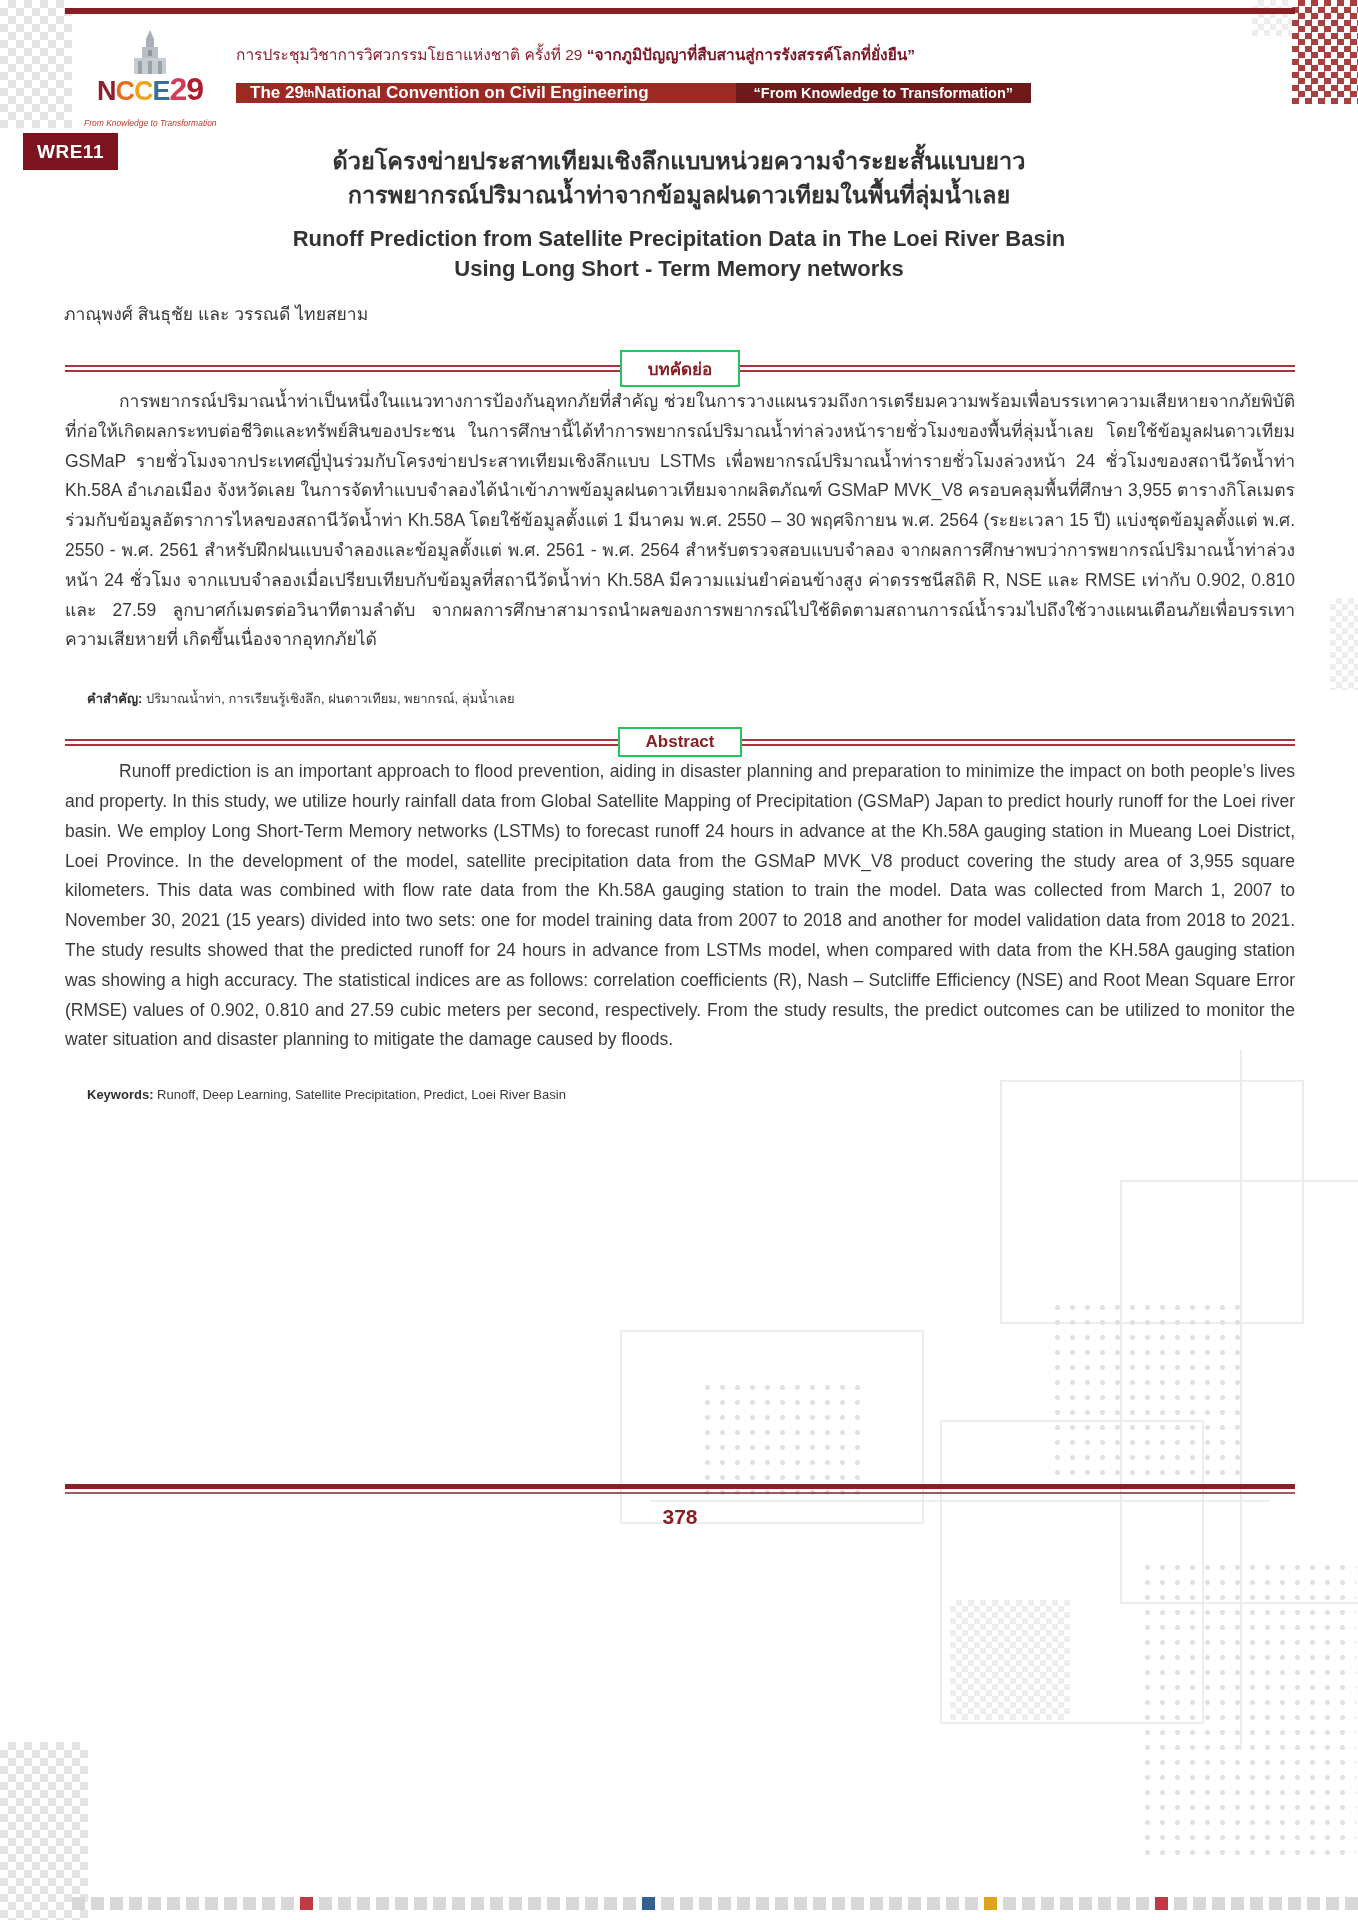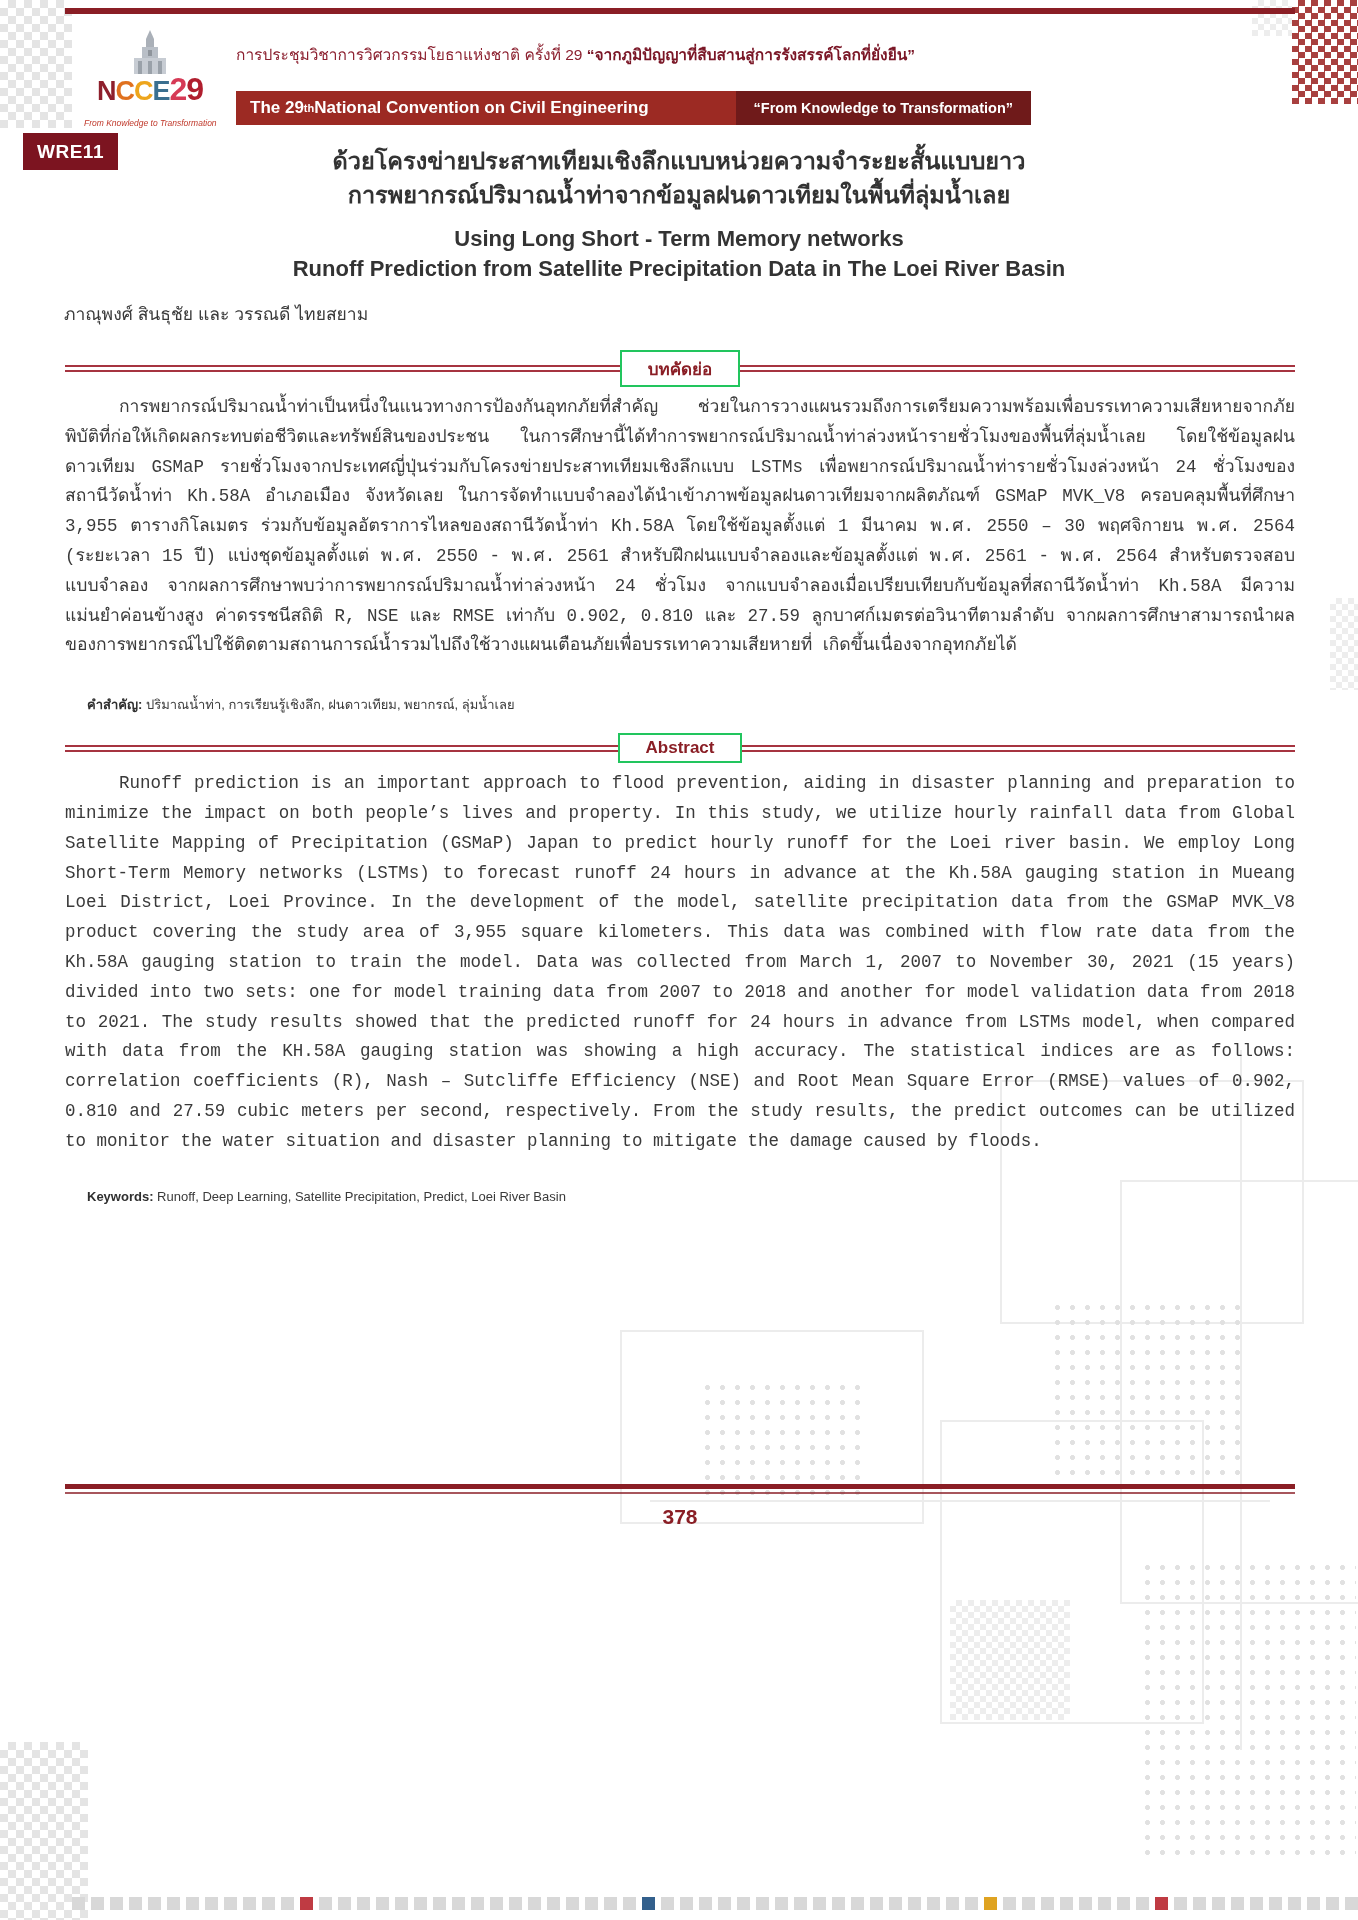--- a/index.html
+++ b/index.html
@@ -25,40 +25,40 @@
   
   .header { display:flex; gap:20px; margin:16px 0 0 84px; position:relative; z-index:2; }
   .logo { width:132px; text-align:center; flex:0 0 auto; }
   .logo svg { display:block; margin:0 auto; }
   .logo-text { font-weight:bold; font-size:27px; line-height:30px; letter-spacing:-1px; }
   .logo-text .digit { font-size:32px; }
   .logo-tagline { font-size:8.5px; font-style:italic; color:#c0392b; margin-top:12px; white-space:nowrap; }
   .header-right { padding-top:12px; }
   .header-thai { font-size:15.5px; color:#8c2130; white-space:nowrap; }
   .header-thai .q { font-weight:bold; color:#7a1626; }
-  .banner { margin-top:24px; width:795px; height:34px; background:var(--banner,#9c2a23); display:flex; align-items:stretch; }
+  .banner { margin-top:16px; width:795px; height:20px; background:var(--banner,#9c2a23); display:flex; align-items:stretch; }
   .banner-title { flex:1; display:flex; align-items:center; padding-left:14px; color:#fff; font-weight:bold; font-size:17px; white-space:nowrap; }
   .banner-title sup { font-size:11px; line-height:0; }
   .banner-slogan { background:var(--banner-dark,#6f1a1a); color:#fff; display:flex; align-items:center; padding:0 18px; font-weight:bold; font-size:14.5px; white-space:nowrap; }
 
   
   .content { position:relative; z-index:2; }
   .badge { position:absolute; left:23px; top:133px; width:95px; height:37px; background:var(--badge,#7c1420);
     color:#fff; font-weight:bold; font-size:19px; display:flex; align-items:center; justify-content:center;
     letter-spacing:.5px; z-index:3; }
   .title-th { margin:16px 64px 0; font-size:23.5px; font-weight:bold; color:#333; text-align:center; line-height:34px; }
   .title-en { margin:12px 64px 0; font-size:22px; font-weight:bold; color:#333; text-align:center; line-height:30px; }
   .authors { margin:16px 64px 0; font-size:17.5px; color:#3a3a3a; text-align:left; }
 
   .section-head { display:flex; align-items:center; margin:22px 63px 0 65px; }
   .flank { flex:1; height:7px; border-top:2px solid #a63440; border-bottom:2px solid #a63440; box-sizing:border-box; }
   .sec-label { border:2px solid #22c55e; color:var(--maroon,#8a1e25); font-weight:bold; font-size:17px;
     padding:3px 26px; background:#fff; white-space:nowrap; }
 
-  .para { margin:6px 63px 0 65px; text-align:justify; font-size:17.5px; line-height:29.8px; color:#3a3a3a; text-indent:54px;font-family:Liberation Mono, monospace; }
+  .para { margin:0 63px 0 65px; text-align:justify; font-size:17.5px; line-height:29.8px; color:#3a3a3a; text-indent:54px; }
   .kw { margin:30px 63px 0 87px; font-size:13px; line-height:28px; color:#3a3a3a; }
   .kw b { color:#2f2f2f; }
   .sec-abs { margin-top:14px; }
   .kw-en { margin-top:26px; }
 
   
   .footer { position:absolute; left:65px; right:63px; top:1484px; text-align:center; z-index:2; }
   .frule1 { height:5px; background:var(--maroon,#8a1e25); }
   .frule2 { height:2px; background:var(--maroon,#8a1e25); opacity:.75; margin-top:3px; }
   .pagenum { margin-top:11px; color:var(--maroon,#8a1e25); font-weight:bold; font-size:21px; }
@@ -126,22 +126,22 @@
   </header>
 
   <div class="badge">WRE11</div>
 
   <main class="content">
     <h1 class="title-th">
       <div>ด้วยโครงข่ายประสาทเทียมเชิงลึกแบบหน่วยความจำระยะสั้นแบบยาว</div>
       <div>การพยากรณ์ปริมาณน้ำท่าจากข้อมูลฝนดาวเทียมในพื้นที่ลุ่มน้ำเลย</div>
     </h1>
     <h2 class="title-en">
+      <div>Runoff Prediction from Satellite Precipitation Data in The Loei River Basin</div>
       <div>Using Long Short - Term Memory networks</div>
-      <div>Runoff Prediction from Satellite Precipitation Data in The Loei River Basin</div>
     </h2>
     <div class="authors">ภาณุพงศ์ สินธุชัย และ วรรณดี ไทยสยาม</div>
 
     <div class="section-head">
       <span class="flank"></span>
       <span class="sec-label">บทคัดย่อ</span>
       <span class="flank"></span>
     </div>
     <p class="para">การพยากรณ์ปริมาณน้ำท่าเป็นหนึ่งในแนวทางการป้องกันอุทกภัยที่สำคัญ ช่วยในการวางแผนรวมถึงการเตรียมความพร้อมเพื่อบรรเทาความเสียหายจากภัยพิบัติที่ก่อให้เกิดผลกระทบต่อชีวิตและทรัพย์สินของประชน ในการศึกษานี้ได้ทำการพยากรณ์ปริมาณน้ำท่าล่วงหน้ารายชั่วโมงของพื้นที่ลุ่มน้ำเลย โดยใช้ข้อมูลฝนดาวเทียม GSMaP รายชั่วโมงจากประเทศญี่ปุ่นร่วมกับโครงข่ายประสาทเทียมเชิงลึกแบบ LSTMs เพื่อพยากรณ์ปริมาณน้ำท่ารายชั่วโมงล่วงหน้า 24 ชั่วโมงของสถานีวัดน้ำท่า Kh.58A อำเภอเมือง จังหวัดเลย ในการจัดทำแบบจำลองได้นำเข้าภาพข้อมูลฝนดาวเทียมจากผลิตภัณฑ์ GSMaP MVK_V8 ครอบคลุมพื้นที่ศึกษา 3,955 ตารางกิโลเมตร ร่วมกับข้อมูลอัตราการไหลของสถานีวัดน้ำท่า Kh.58A โดยใช้ข้อมูลตั้งแต่ 1 มีนาคม พ.ศ. 2550 – 30 พฤศจิกายน พ.ศ. 2564 (ระยะเวลา 15 ปี) แบ่งชุดข้อมูลตั้งแต่ พ.ศ. 2550 - พ.ศ. 2561 สำหรับฝึกฝนแบบจำลองและข้อมูลตั้งแต่ พ.ศ. 2561 - พ.ศ. 2564 สำหรับตรวจสอบแบบจำลอง จากผลการศึกษาพบว่าการพยากรณ์ปริมาณน้ำท่าล่วงหน้า 24 ชั่วโมง จากแบบจำลองเมื่อเปรียบเทียบกับข้อมูลที่สถานีวัดน้ำท่า Kh.58A มีความแม่นยำค่อนข้างสูง ค่าดรรชนีสถิติ R, NSE และ RMSE เท่ากับ 0.902, 0.810 และ 27.59 ลูกบาศก์เมตรต่อวินาทีตามลำดับ จากผลการศึกษาสามารถนำผลของการพยากรณ์ไปใช้ติดตามสถานการณ์น้ำรวมไปถึงใช้วางแผนเตือนภัยเพื่อบรรเทาความเสียหายที่ เกิดขึ้นเนื่องจากอุทกภัยได้</p>
 

